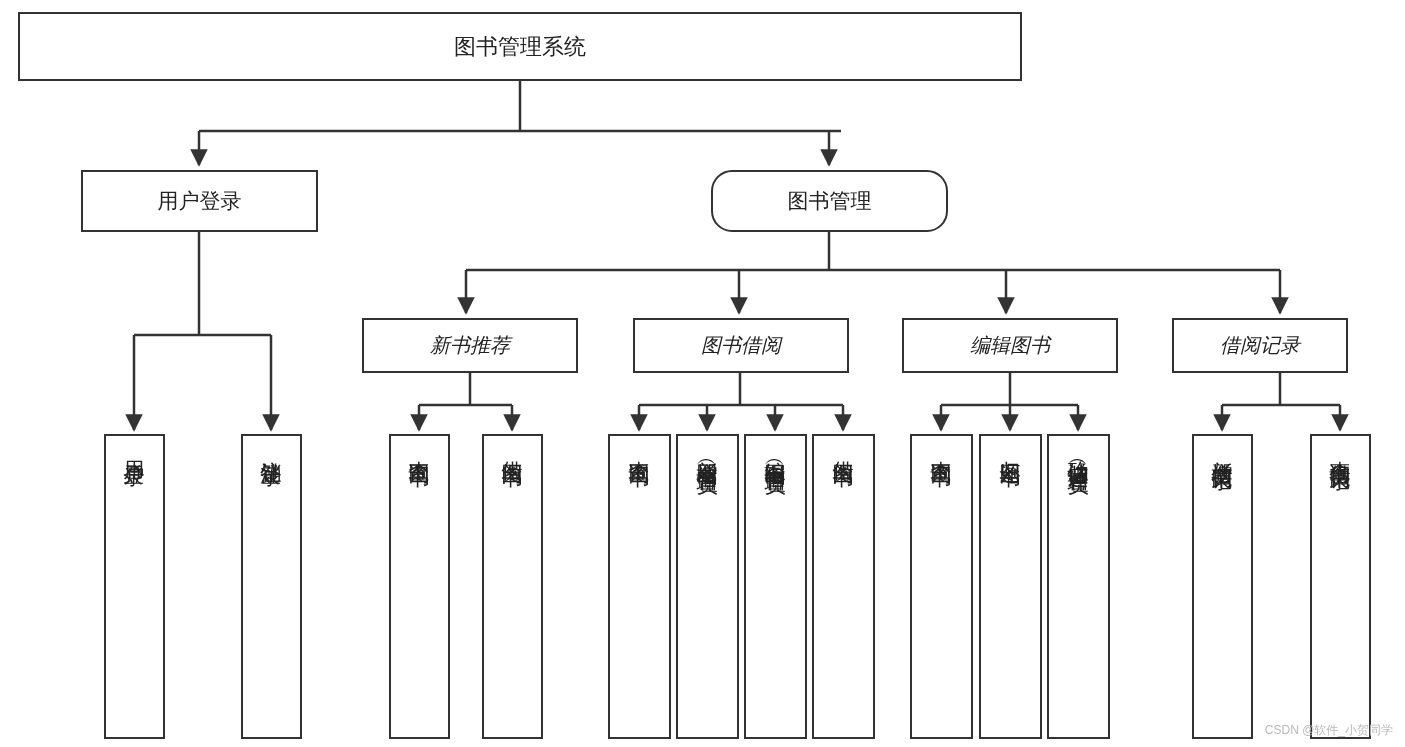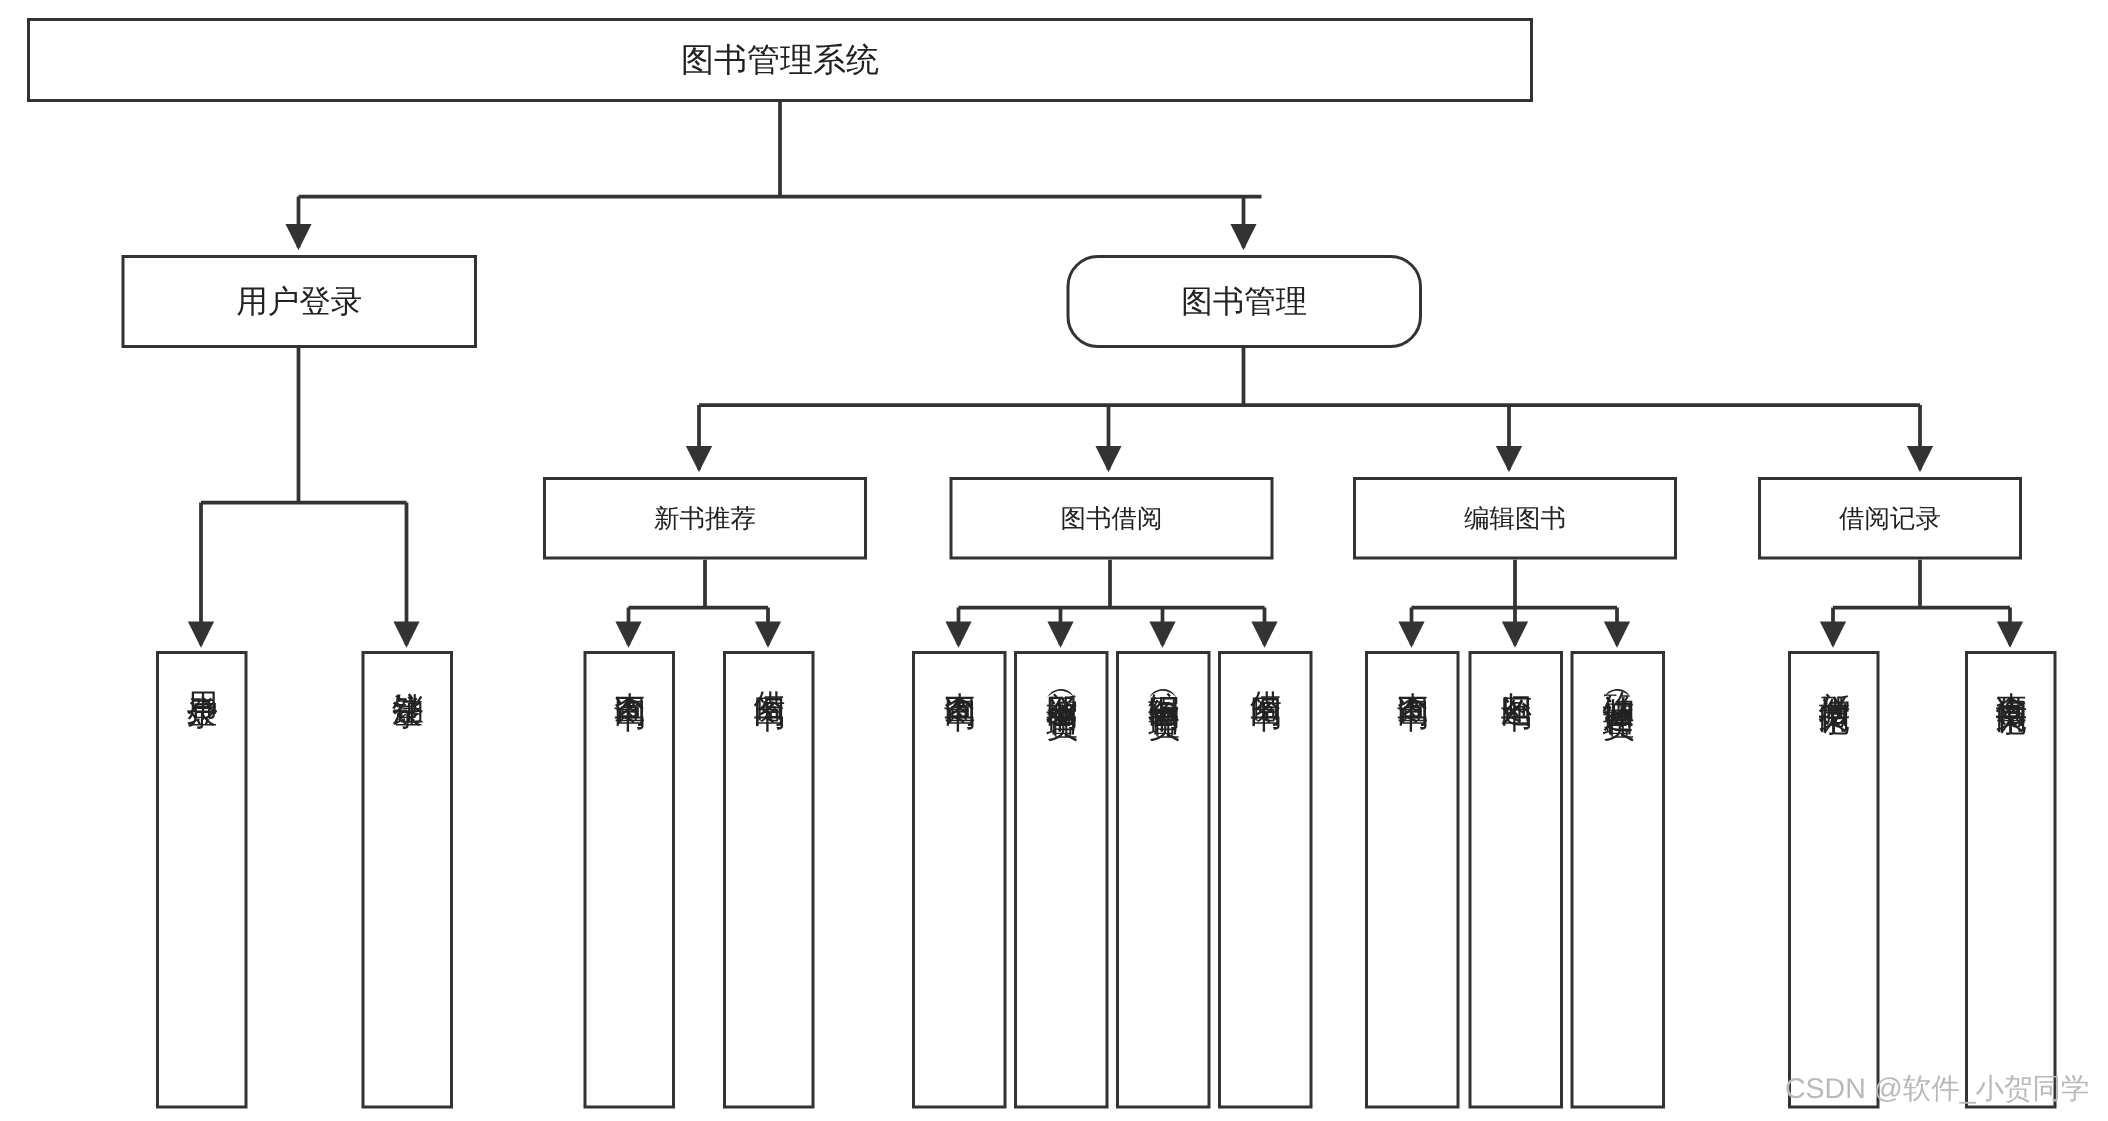--- a/index.html
+++ b/index.html
@@ -35,42 +35,43 @@
     color: #222222;
     z-index: 3;
   }
   .node.root {
     font-size: 22px;
   }
   .node.lvl2 {
     font-size: 21px;
   }
   .node.lvl3 {
-    font-size: 17px;
+    font-size: 20px;
+    font-style: italic;
   }
   .node.leaf {
     font-size: 21px;
     align-items: flex-start;
     padding-top: 8px;
   }
   .vtext {
     writing-mode: vertical-rl;
     text-orientation: upright;
     letter-spacing: 2px;
     line-height: 1;
     white-space: nowrap;
   }
   .htext {
     white-space: nowrap;
   }
   #watermark {
     position: absolute;
     right: 12px;
     bottom: 8px;
-    font-size: 19px;
+    font-size: 12px;
     color: #b9b9b9;
     white-space: nowrap;
     z-index: 6;
   }
 </style>
 </head>
 <body>
 
 <div id="canvas">
 
@@ -117,21 +118,21 @@
       <path d="M 1010 405 L 1010 430" marker-end="url(#arrow)"></path>
       <path d="M 1078 405 L 1078 430" marker-end="url(#arrow)"></path>
 
       <path d="M 1280 373 L 1280 405"></path>
       <path d="M 1222 405 L 1340 405"></path>
       <path d="M 1222 405 L 1222 430" marker-end="url(#arrow)"></path>
       <path d="M 1340 405 L 1340 430" marker-end="url(#arrow)"></path>
     </g>
   </svg>
 
-  <div class="node root" style="left:18px; top:12px; width:1004px; height:56px;">
+  <div class="node root" style="left:18px; top:12px; width:1004px; height:69px;">
     <span class="htext">图书管理系统</span>
   </div>
 
   <div class="node lvl2" style="left:81px; top:170px; width:237px; height:62px;">
     <span class="htext">用户登录</span>
   </div>
   <div class="node lvl2" style="left:711px; top:170px; width:237px; height:62px;border-radius:21px;">
     <span class="htext">图书管理</span>
   </div>
 

